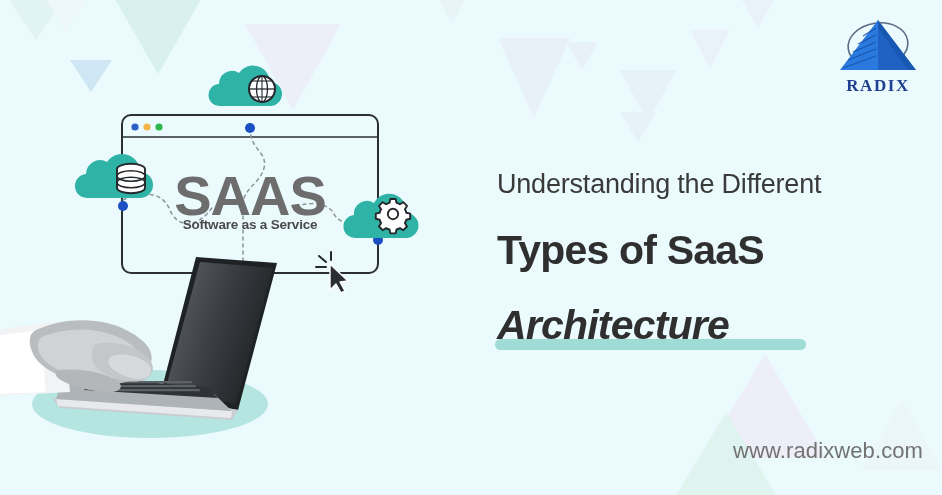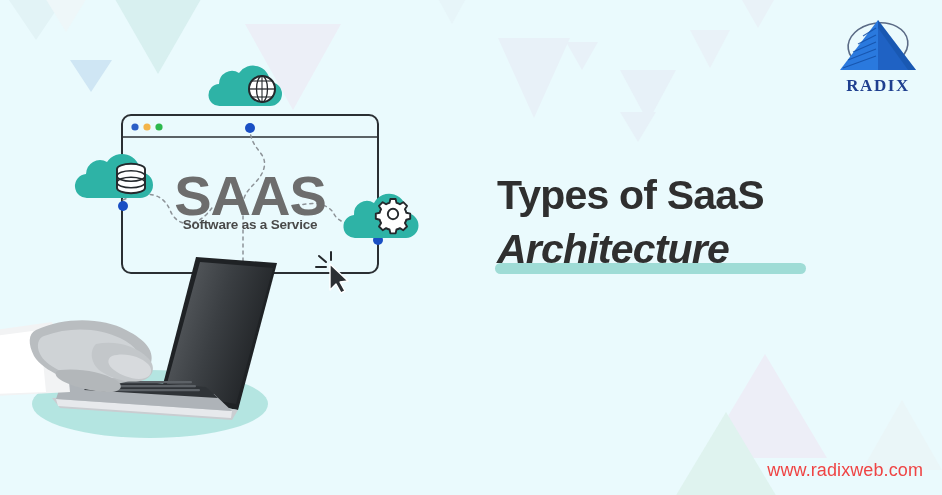--- a/index.html
+++ b/index.html
@@ -84,20 +84,21 @@
     white-space: nowrap;
   }
   .headline .big {
     position: relative;
     font-size: 41px;
     font-weight: 700;
     color: #2f2f2f;
     letter-spacing: -0.8px;
     line-height: 1.32;
     white-space: nowrap;
+    margin-top: 21px;
   }
   .hl-word { position: relative; display: inline-block; }
   .hl-word::after {
     content: "";
     position: absolute;
     left: -3px;
     right: -5px;
     bottom: 3px;
     height: 11px;
     background: #9fdcd6;
@@ -113,23 +114,23 @@
     background: #9fdcd6;
     border-radius: 6px;
     z-index: -1;
   }
   .big.hasbar { z-index: 0; font-style: italic; }
 
   
   .site-url {
     position: absolute;
     right: 19px;
-    bottom: 14px;
-    font-size: 18px;
-    color: #ef4444;
+    bottom: 31px;
+    font-size: 22px;
+    color: #737373;
     letter-spacing: 0.1px;
   }
 
   
   .illus {
     position: absolute;
     left: 0;
     top: 0;
     width: 470px;
     height: 495px;
@@ -247,20 +248,21 @@
     <defs>
       <linearGradient id="scr" x1="0" y1="0" x2="1" y2="0.4">
         <stop offset="0" stop-color="#63676b"></stop>
         <stop offset="0.55" stop-color="#3b3f43"></stop>
         <stop offset="1" stop-color="#202326"></stop>
       </linearGradient>
     </defs>
   </svg>
 
   <div class="headline">
+    <div class="line1">Understanding the Different</div>
     <div class="big"><span>Types of </span><span class="hl-word">SaaS</span></div>
     <div class="big hasbar"><span class="hl-bar"></span><span>Architecture</span></div>
   </div>
 
   <svg class="logo" viewBox="0 0 92 86">
     <ellipse cx="46" cy="33" rx="30" ry="22" fill="none" stroke="#5b6b86" stroke-width="1.6" transform="rotate(-8 46 33)"></ellipse>
     <path d="M46,8 L84,58 L46,58 Z" fill="#1f62c4"></path>
     <path d="M46,8 L46,58 L8,58 Z" fill="#2a79de"></path>
     <g stroke="#1450a8" stroke-width="1.1" opacity="0.85">
       <line x1="44" y1="16" x2="31" y2="24"></line>

